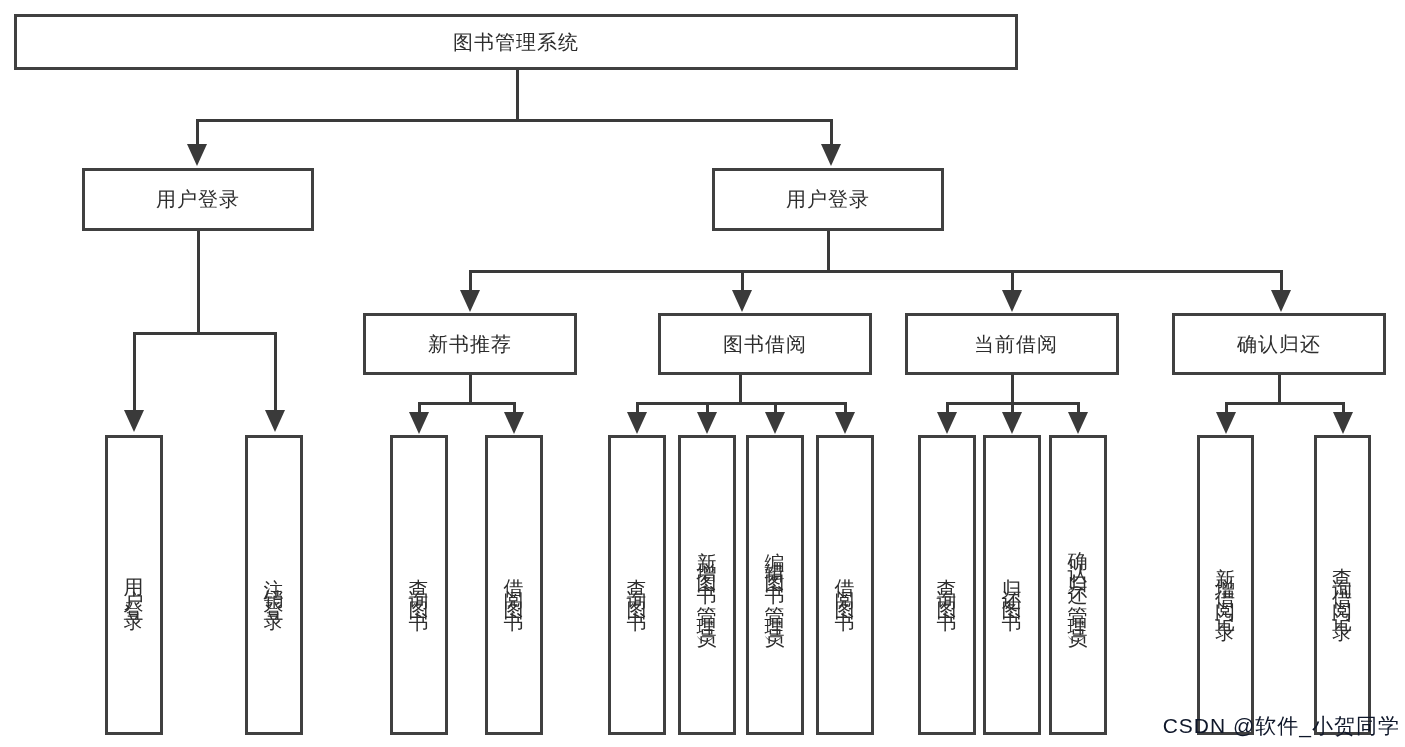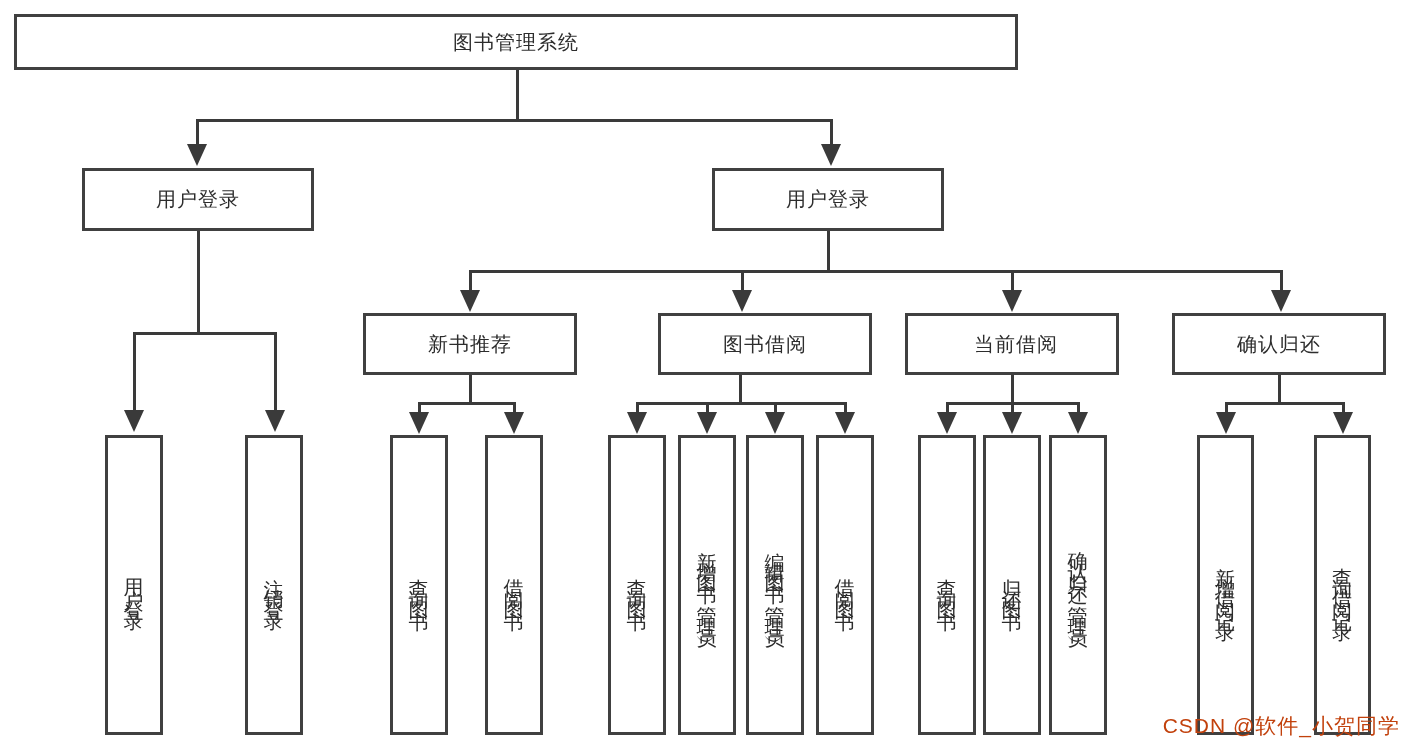--- a/index.html
+++ b/index.html
@@ -47,21 +47,21 @@
     height: 0;
     border-left: 10px solid transparent;
     border-right: 10px solid transparent;
     border-top: 22px solid #3a3a3a;
   }
   .watermark {
     position: absolute;
     top: 712px;
     right: 5px;
     font-size: 21px;
-    color: #c2410c;
+    color: #0f172a;
     letter-spacing: 1px;
     z-index: 5;
   }
 </style>
 </head>
 <body>
 
 <div class="canvas">
 
   <div class="node" style="left:14px; top:14px; width:1004px; height:56px;">图书管理系统</div>

